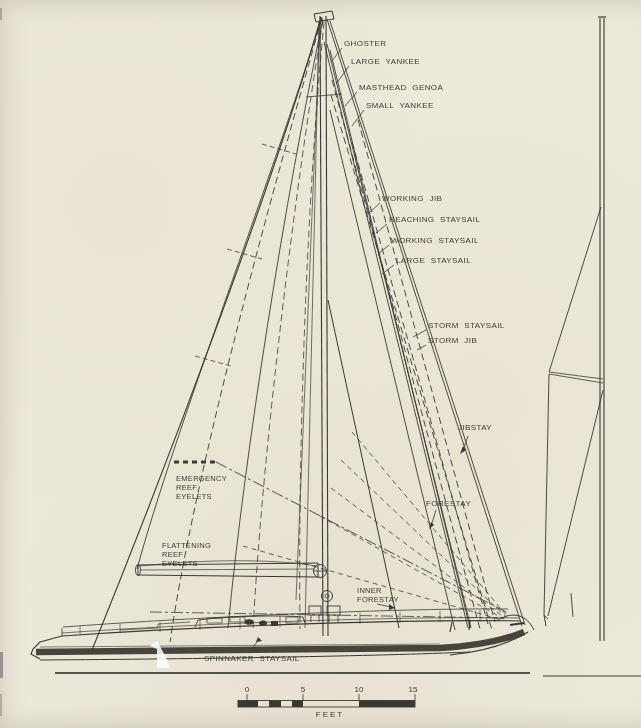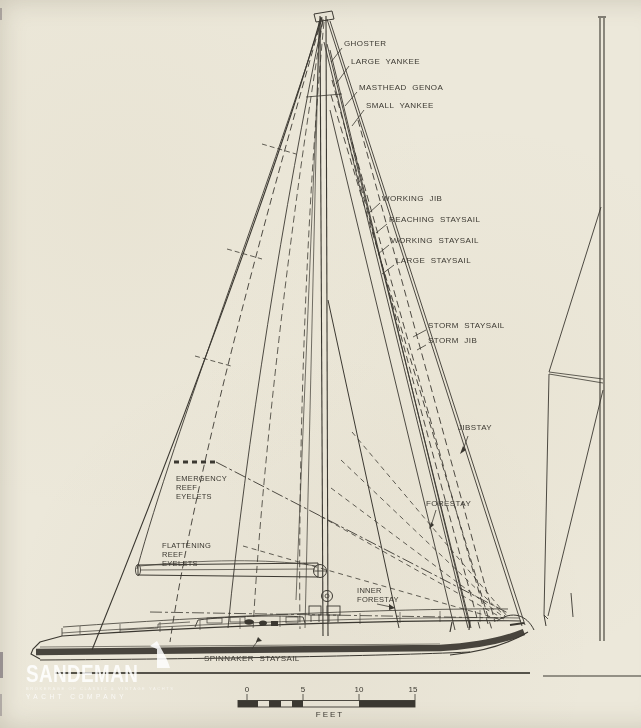--- a/index.html
+++ b/index.html
@@ -225,23 +225,18 @@
     <text class="num" x="413" y="692" text-anchor="middle">15</text>
     <text class="feet" x="330" y="717" text-anchor="middle">FEET</text>
   </g>
 
   <g opacity="0.85">
     <path d="M157,668 L157,641 C 162,650 168,660 170,668 Z" fill="#ffffff"></path>
     <path d="M157,641 L150,646 L157,649 Z" fill="#ffffff"></path>
   </g>
 </svg>
 
-  <div class="watermark">
-    <div class="wm-brand">SANDEMAN</div>
-    <div class="wm-tagline">BROKERAGE OF CLASSIC &amp; VINTAGE YACHTS</div>
-    <div class="wm-company">YACHT COMPANY</div>
-  </div>
 
   <div class="edge-smudge" style="left:0;top:652px;width:3px;height:26px;opacity:.55"></div>
   <div class="edge-smudge" style="left:0;top:694px;width:2px;height:22px;opacity:.35"></div>
   <div class="edge-smudge" style="left:0;top:8px;width:2px;height:12px;opacity:.4"></div>
 
 </div>
 
 </body></html>

